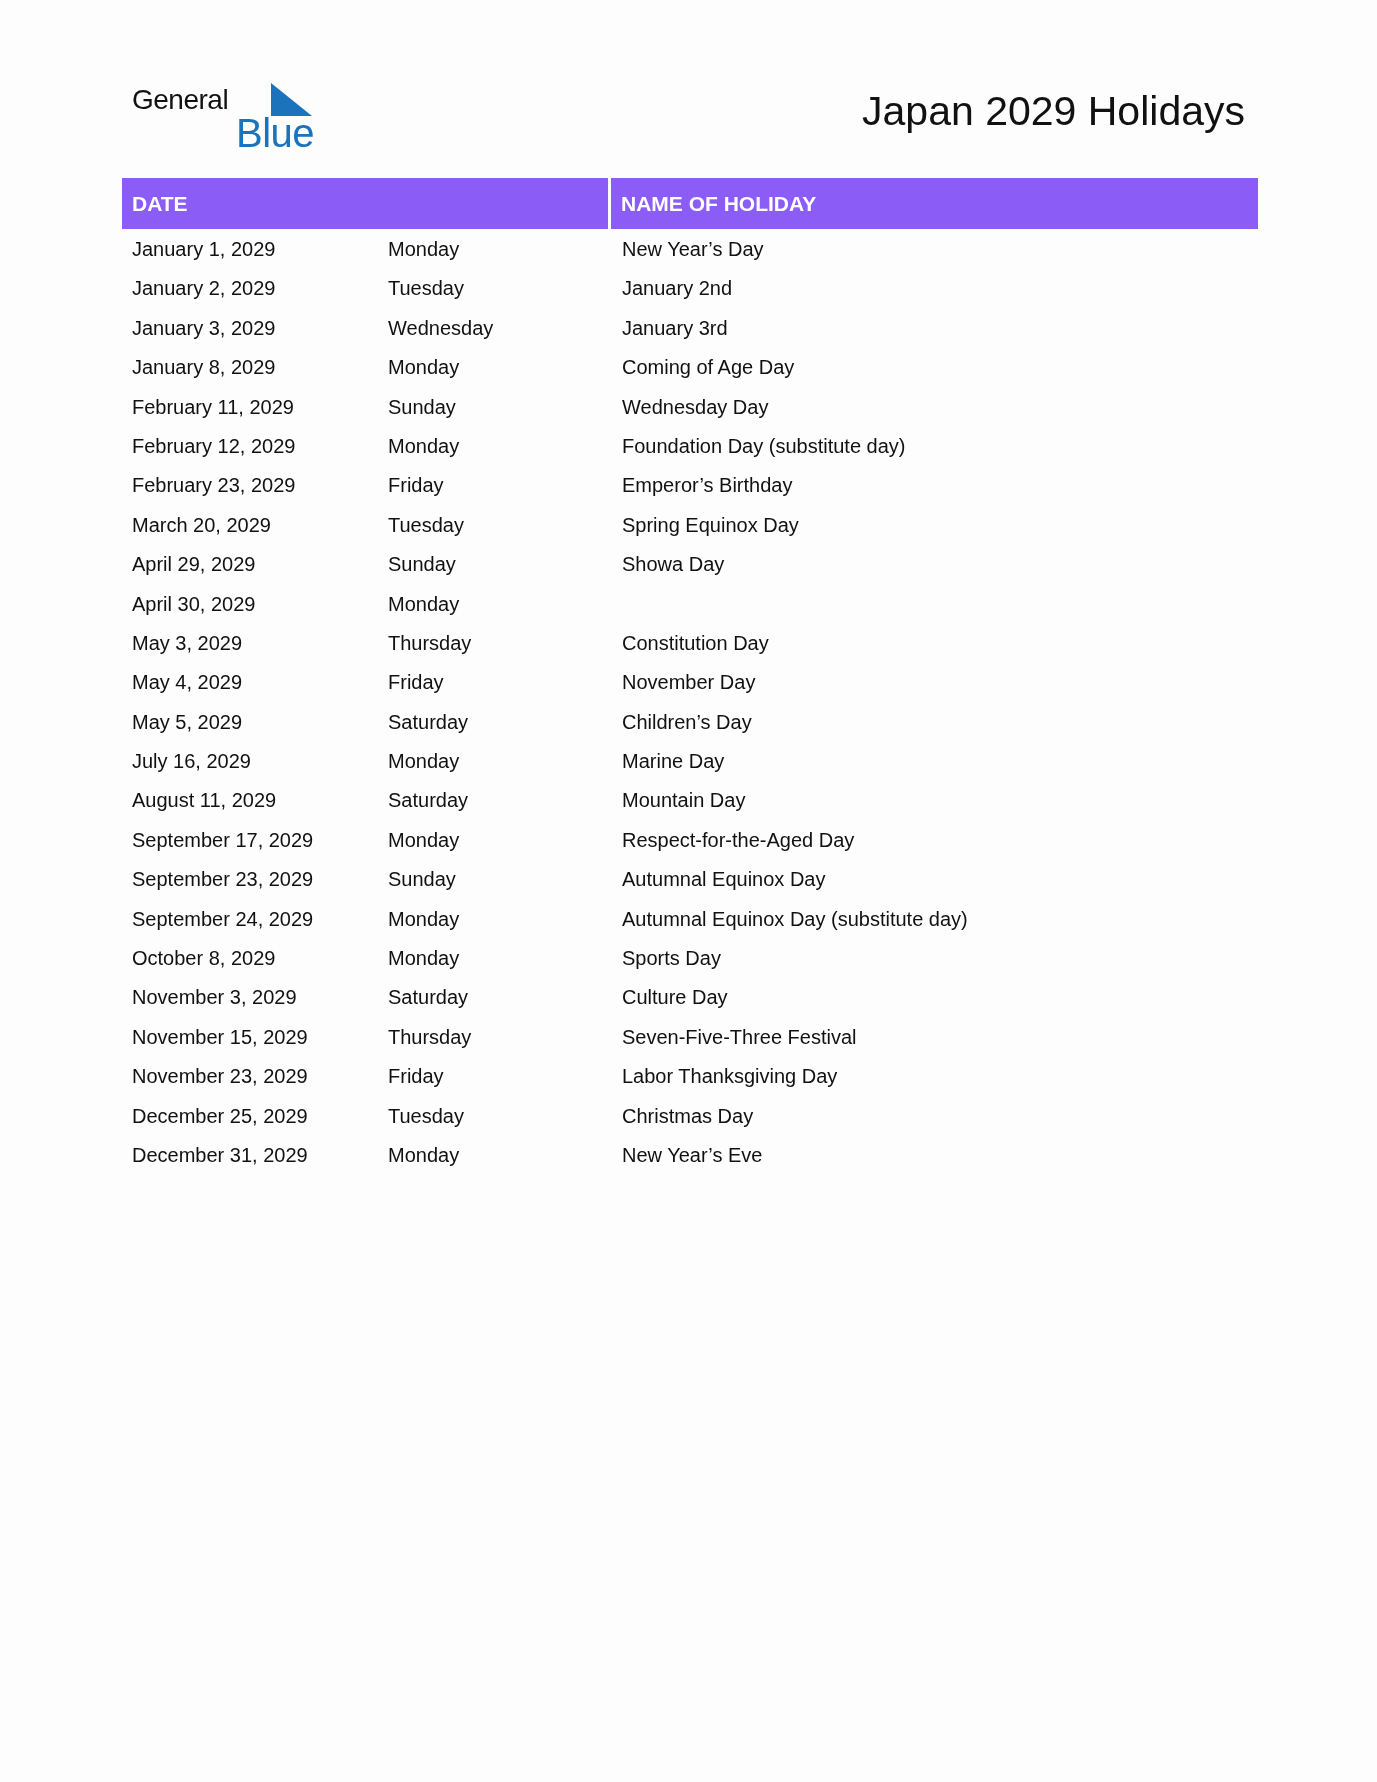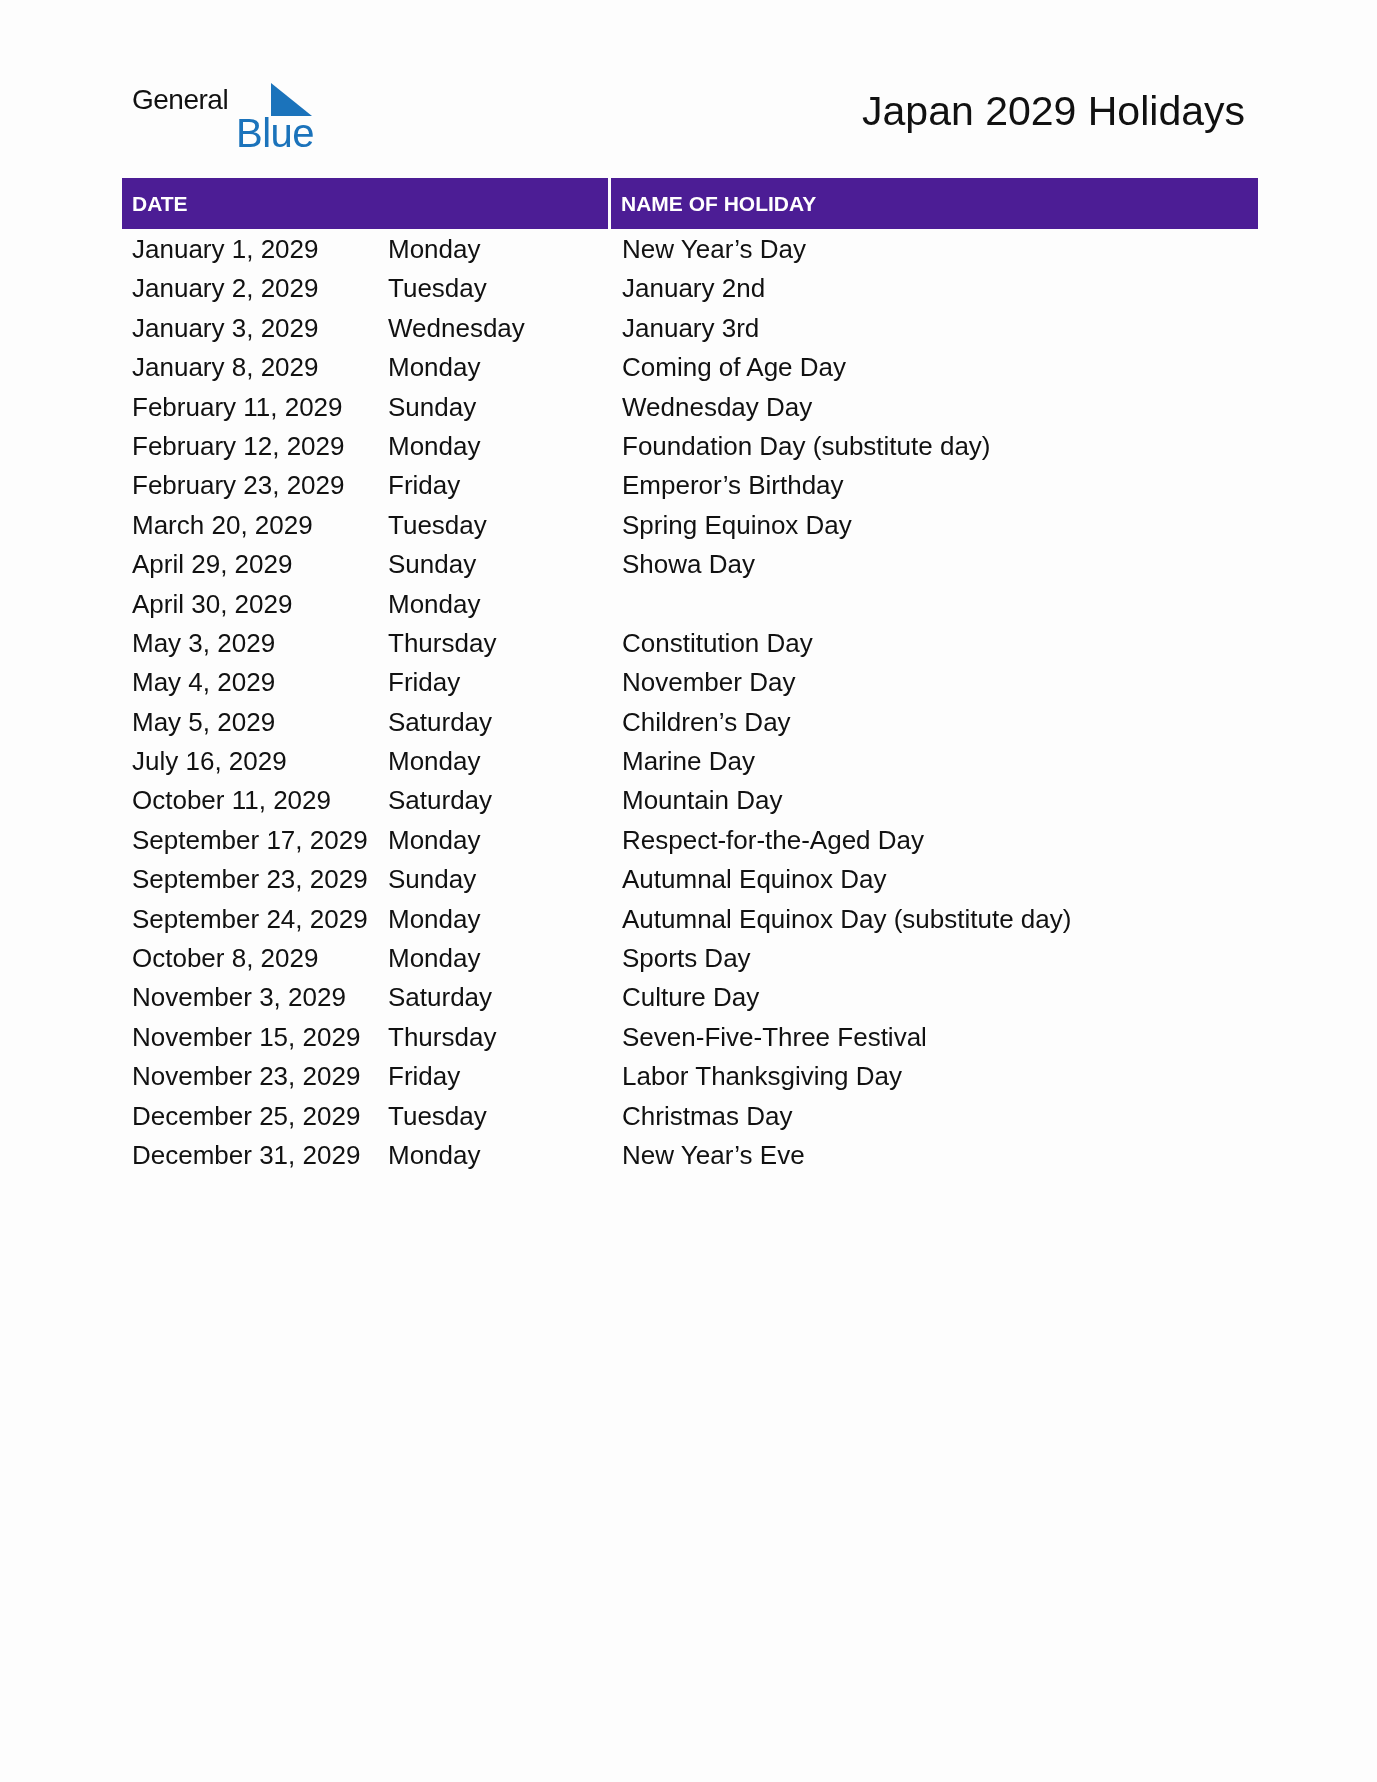--- a/index.html
+++ b/index.html
@@ -36,32 +36,32 @@
     .title {
       position: absolute; right: 132px; top: 84px;
       font-size: 41px; line-height: 54px; color: #111;
     }
     .thead {
       position: absolute; left: 122px; top: 178px;
       width: 1136px; height: 51px;
     }
     .th {
       position: absolute; top: 0; height: 51px;
-      background: #4c1d95; color: #fff;
+      background: #8b5cf6; color: #fff;
       font-weight: bold; font-size: 21px;
       line-height: 51px; box-sizing: border-box; padding-left: 10px;
     }
     .th.date { left: 0; width: 486px; }
     .th.name { left: 489px; width: 647px; }
     .rows {
       position: absolute; left: 122px; top: 230px; width: 1136px;
     }
     .row {
       position: relative; height: 39.4px;
-      font-size: 26px; line-height: 39.4px;
+      font-size: 20px; line-height: 39.4px;
     }
     .row span { position: absolute; top: 0; white-space: nowrap; }
     .row .c-date { left: 10px; }
     .row .c-day { left: 266px; }
     .row .c-name { left: 500px; }
   </style>
 </head>
 <body>
 
 <div class="logo">
@@ -141,21 +141,21 @@
       <span class="c-date">May 5, 2029</span>
       <span class="c-day">Saturday</span>
       <span class="c-name">Children’s Day</span>
     </div>
     <div class="row">
       <span class="c-date">July 16, 2029</span>
       <span class="c-day">Monday</span>
       <span class="c-name">Marine Day</span>
     </div>
     <div class="row">
-      <span class="c-date">October 11, 2029</span>
+      <span class="c-date">August 11, 2029</span>
       <span class="c-day">Saturday</span>
       <span class="c-name">Mountain Day</span>
     </div>
     <div class="row">
       <span class="c-date">September 17, 2029</span>
       <span class="c-day">Monday</span>
       <span class="c-name">Respect-for-the-Aged Day</span>
     </div>
     <div class="row">
       <span class="c-date">September 23, 2029</span>

